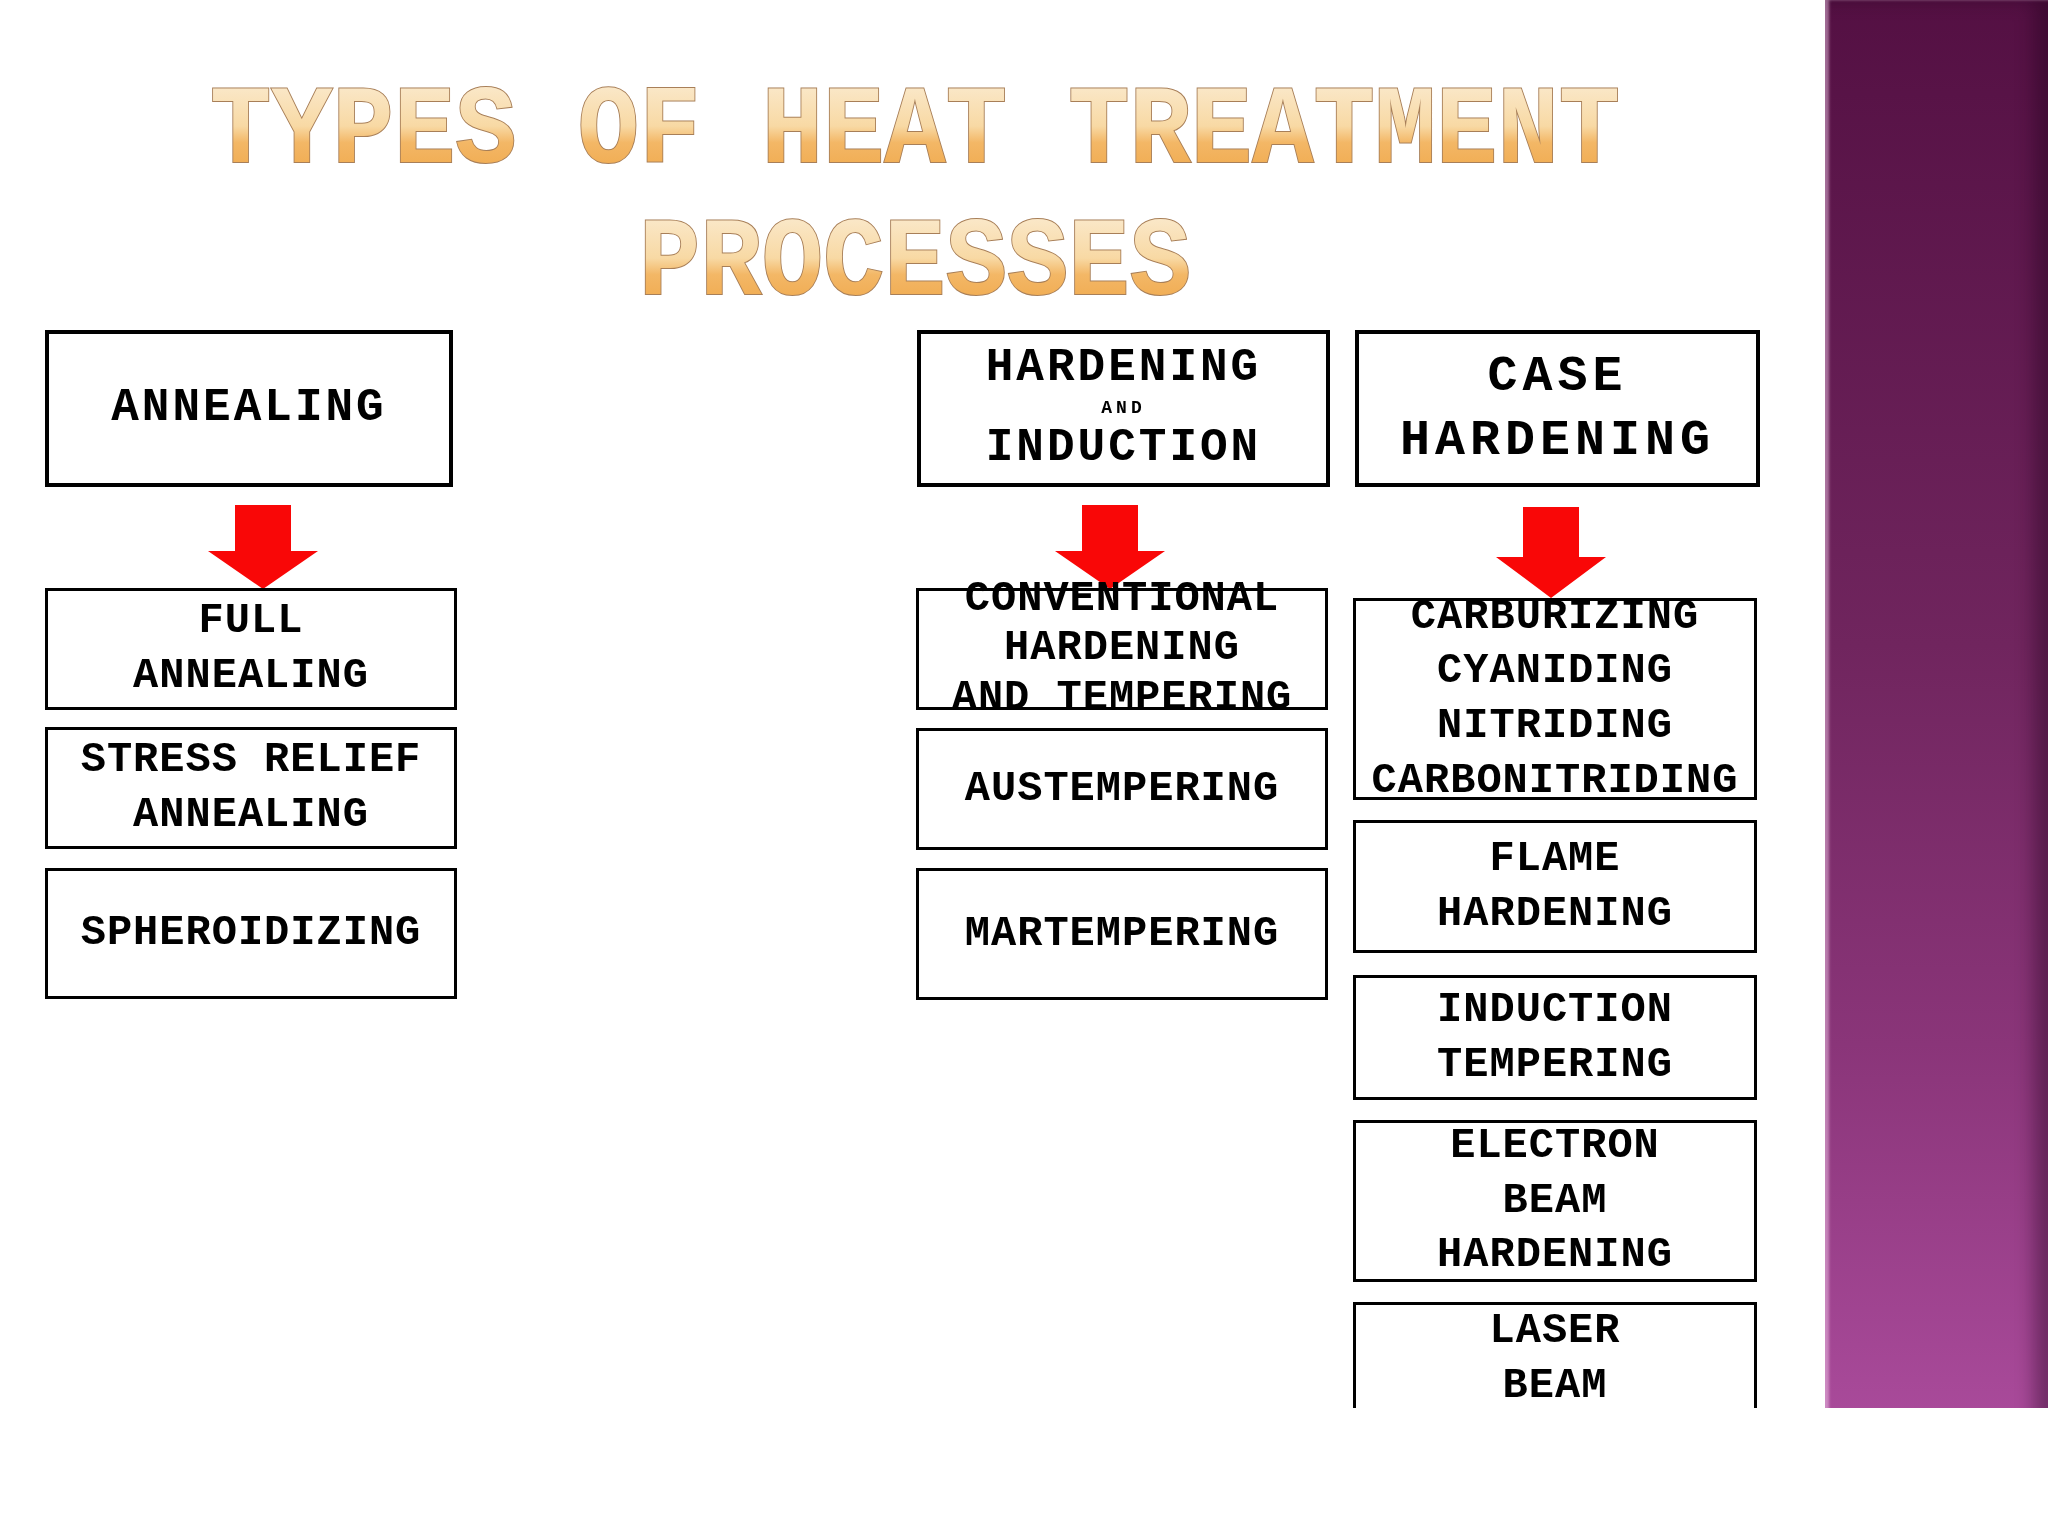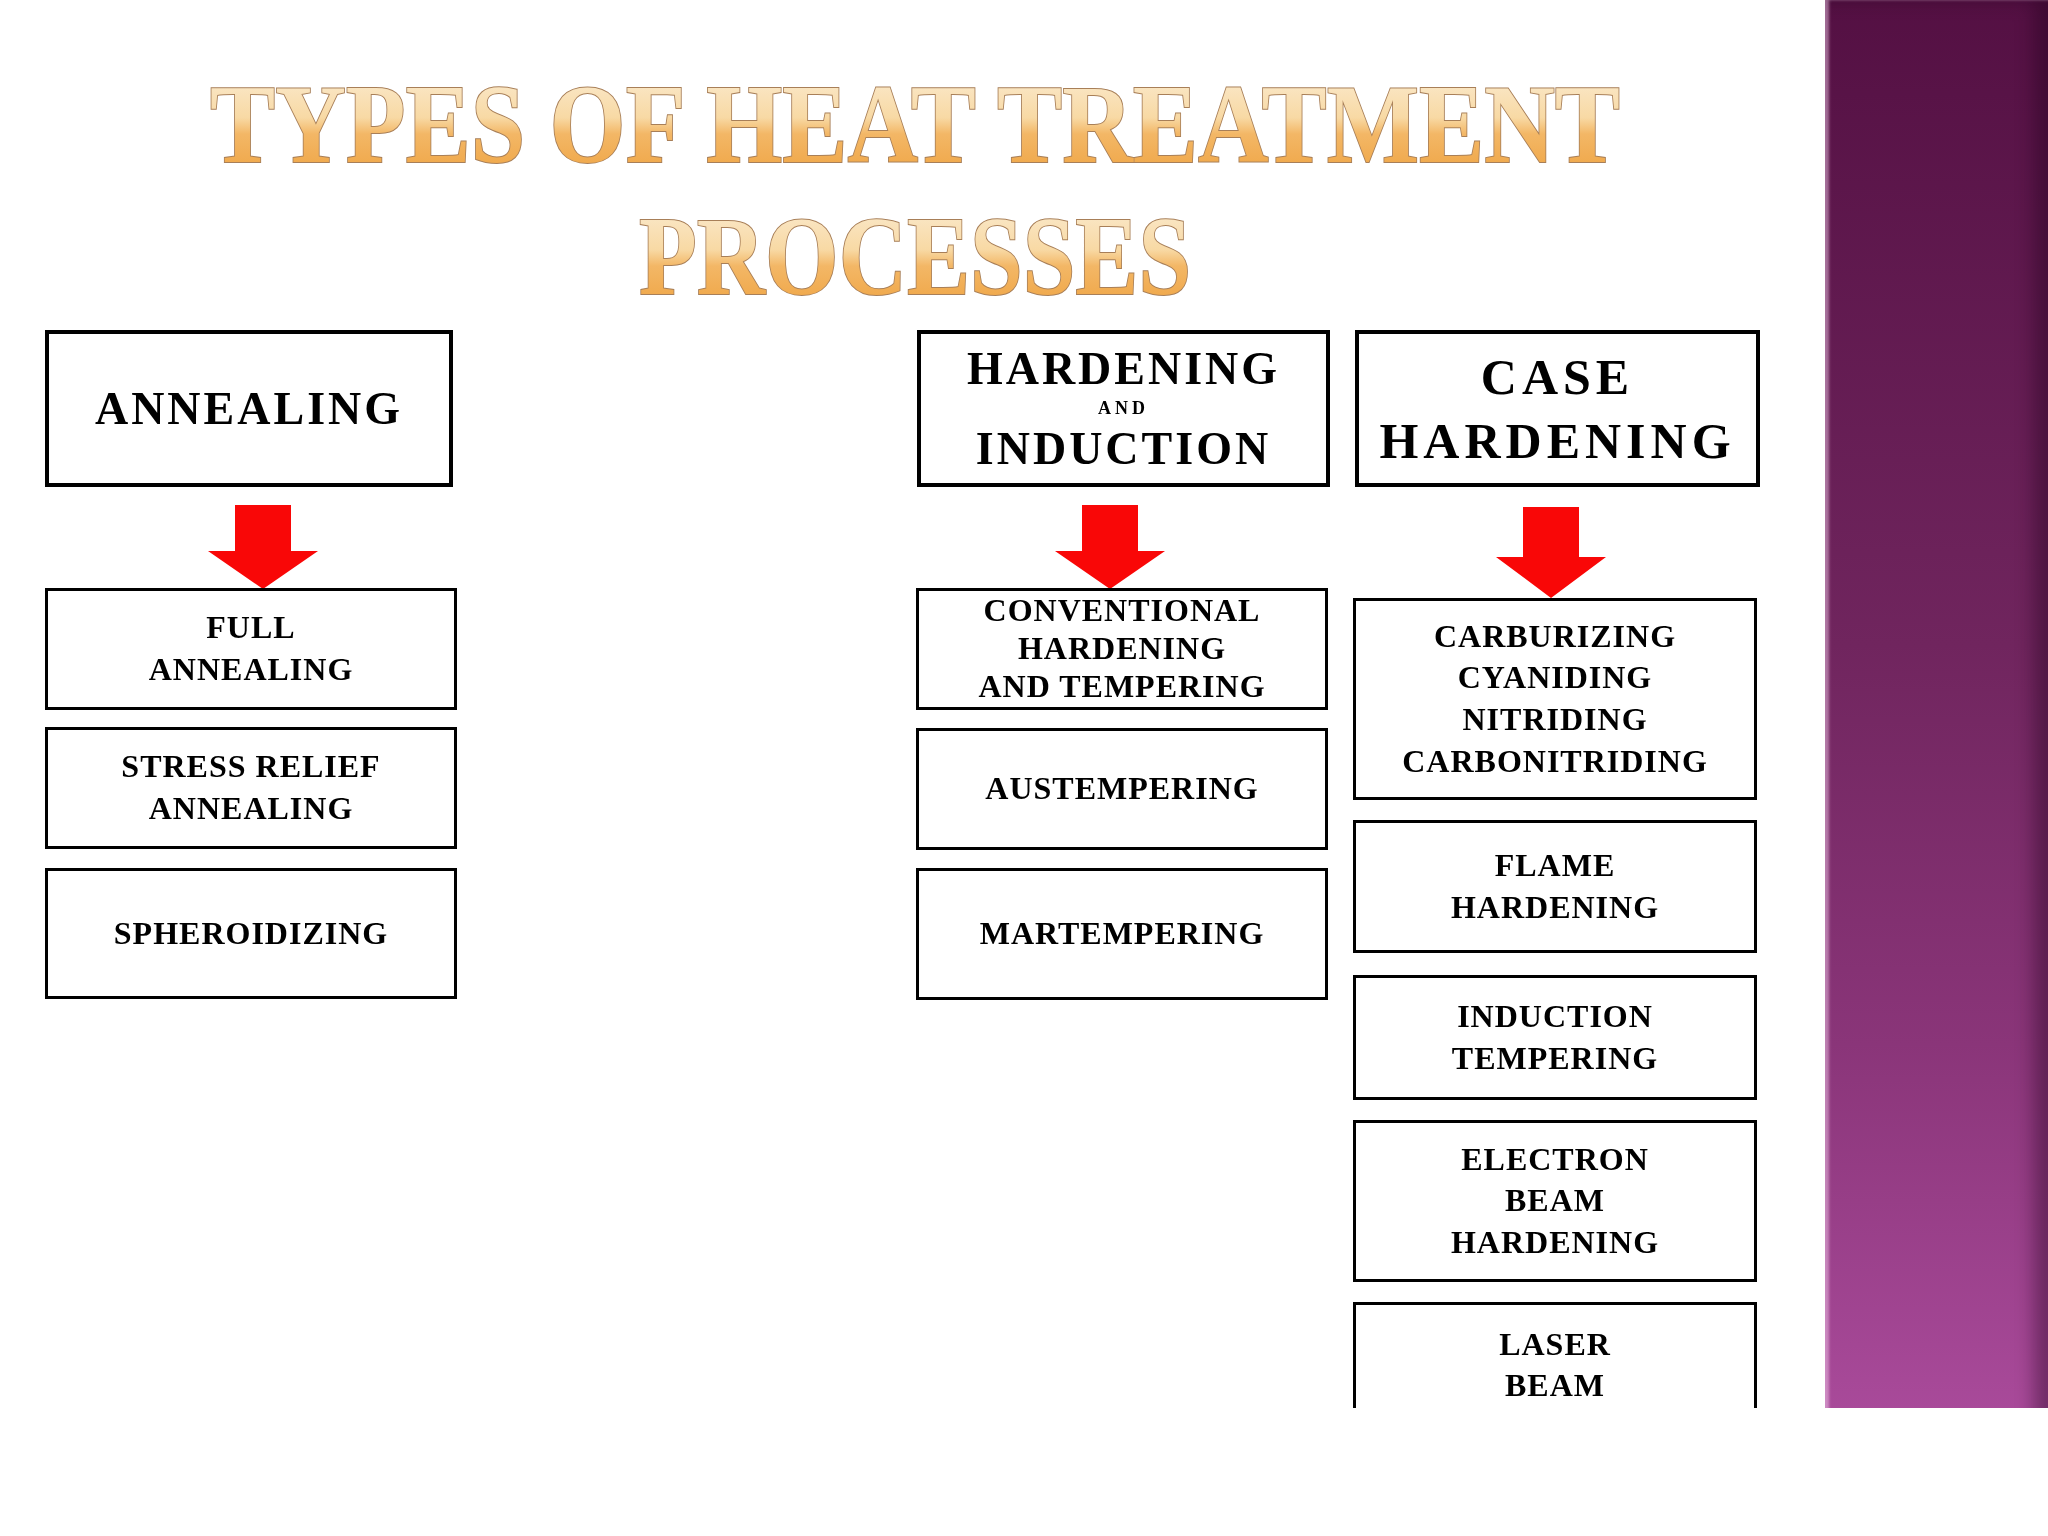--- a/index.html
+++ b/index.html
@@ -2,21 +2,21 @@
 <html style="--background: #ffffff; --box-border: #000000; --box-text: #000000; --arrow: #f90707; --title-grad-0: #fbeed8; --title-grad-1: #f8d9a4; --title-grad-2: #f3b766; --title-grad-3: #eea03c; --title-stroke: #a87f58; --sidebar-top: #541043; --sidebar-mid: #70255e; --sidebar-bottom: #b351a5;"><head>
 <meta charset="utf-8">
 <style>
   html, body { margin: 0; padding: 0; }
   body { background: #ffffff; }
   .stage {
     position: relative;
     width: 2048px;
     height: 1408px;
     background: var(--background, #ffffff);
-    font-family: Liberation Serif, serif;
+    font-family: Liberation Mono, monospace;
     overflow: hidden;
   }
   .title-svg { position: absolute; left: 0; top: 26px; }
   .box {
     position: absolute;
     box-sizing: border-box;
     background: #ffffff;
     border: 3px solid var(--box-border, #000000);
     color: var(--box-text, #000000);
     display: flex;
@@ -26,21 +26,21 @@
     text-align: center;
     font-weight: bold;
   }
   .box.top-row { border-width: 4px; }
   .lbl {
     white-space: pre-line;
     display: block;
   }
   .top-lbl { font-size: 46px; line-height: 1.25; letter-spacing: 3px; }
   .case-lbl { font-size: 50px; line-height: 1.28; letter-spacing: 5px; }
-  .sub-lbl { font-size: 32px; line-height: 1.3; letter-spacing: 1px; }
+  .sub-lbl { font-size: 42px; line-height: 1.3; letter-spacing: 1px; }
   .sub-lbl.tight { line-height: 1.18; }
   .ht-main { font-size: 46px; line-height: 1.12; letter-spacing: 3px; white-space: pre-line; }
   .ht-and { font-size: 18px; line-height: 1.6; letter-spacing: 4px; white-space: pre-line; }
   .arrow { position: absolute; }
   .arrow svg { display: block; width: 100%; height: 100%; }
   .sidebar {
     position: absolute;
     left: 1825px; top: 0; width: 223px; height: 1536px;
     background: linear-gradient(180deg,
       var(--sidebar-top, #541043) 0%,

